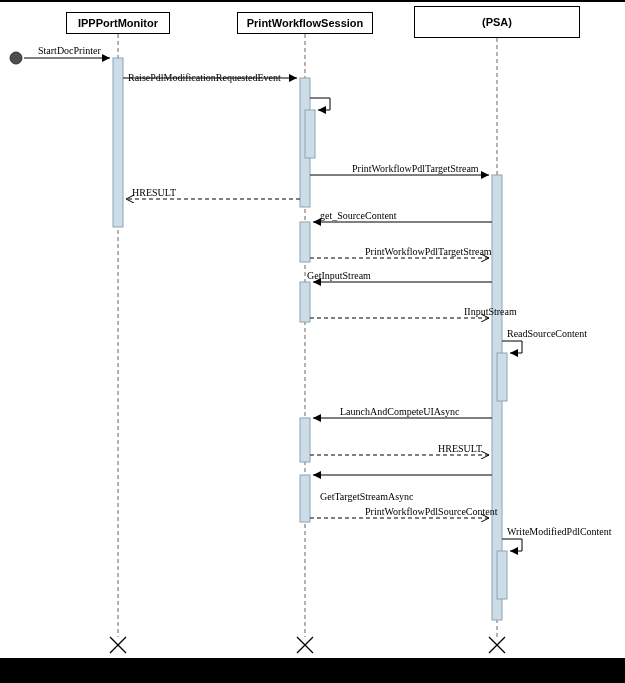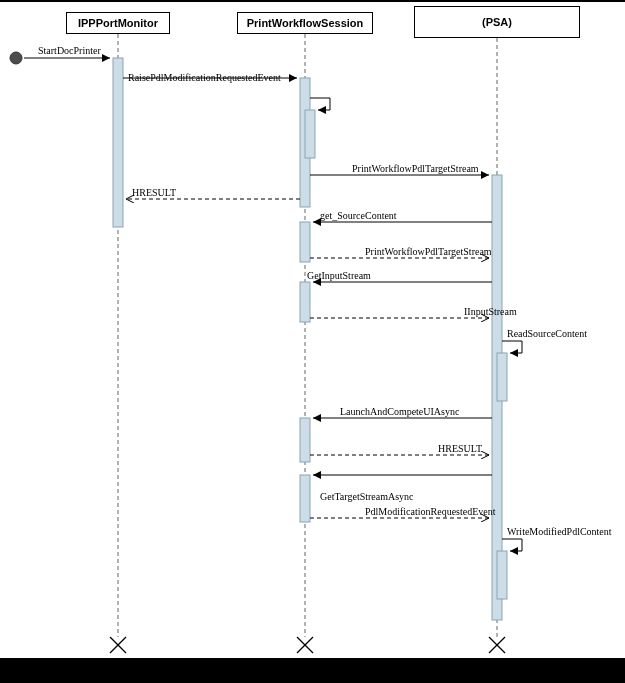--- a/index.html
+++ b/index.html
@@ -121,17 +121,17 @@
   <div class="msg-label" style="left:352px; top:163px;">PrintWorkflowPdlTargetStream</div>
   <div class="msg-label" style="left:132px; top:187px;">HRESULT</div>
   <div class="msg-label" style="left:320px; top:210px;">get_SourceContent</div>
   <div class="msg-label" style="left:365px; top:246px;">PrintWorkflowPdlTargetStream</div>
   <div class="msg-label" style="left:307px; top:270px;">GetInputStream</div>
   <div class="msg-label" style="left:428px; top:306px;margin-left:36px;">IInputStream</div>
   <div class="msg-label" style="left:507px; top:328px;">ReadSourceContent</div>
   <div class="msg-label" style="left:320px; top:406px;padding-left:20px;">LaunchAndCompeteUIAsync</div>
   <div class="msg-label" style="left:438px; top:443px;">HRESULT</div>
   <div class="msg-label" style="left:320px; top:463px;margin-top:28px;">GetTargetStreamAsync</div>
-  <div class="msg-label" style="left:365px; top:506px;">PdlModificationRequestedEvent</div>
+  <div class="msg-label" style="left:365px; top:506px;">PrintWorkflowPdlSourceContent</div>
   <div class="msg-label" style="left:507px; top:526px;text-align:center;">WriteModifiedPdlContent</div>
 
   <div class="bottom-bar"></div>
 </div>
 
 </body></html>

